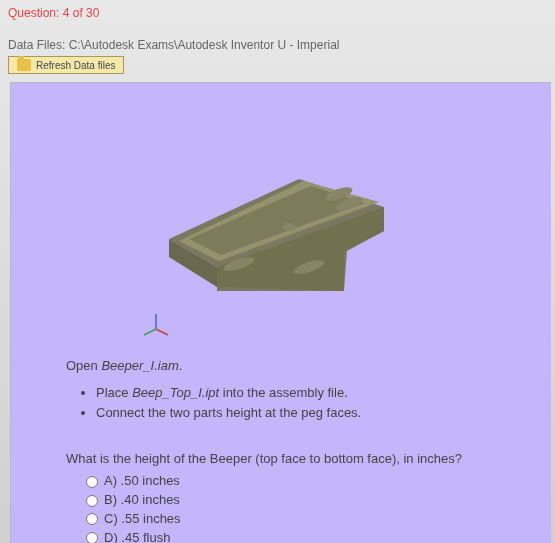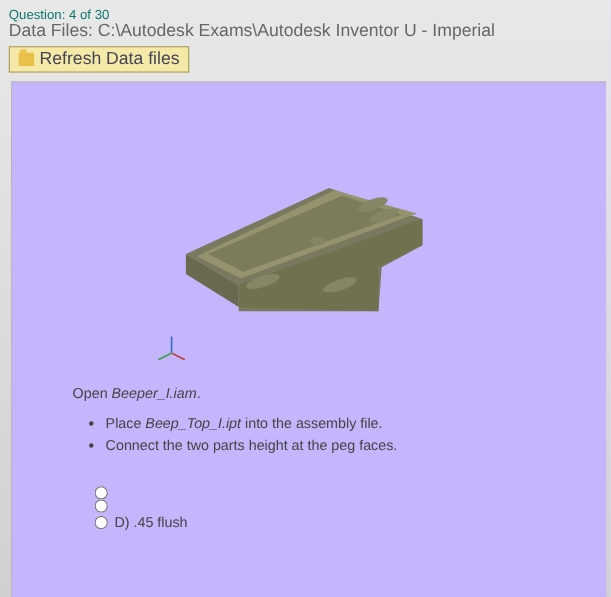--- a/index.html
+++ b/index.html
@@ -10,35 +10,35 @@
       background: linear-gradient(to bottom, #e8e8e8 0%, #d0d0d0 100%);
       overflow: hidden;
       font-size: 13px;
       color: #555;
     }
     .header {
       padding: 6px 8px 2px 8px;
     }
     .question-line {
       font-size: 12px;
-      color: #0f766e;
-      margin-bottom: 0;
+      color: #ef4444;
+      margin-bottom: 18px;
     }
     .data-files-line {
-      font-size: 16px;
+      font-size: 12px;
       color: #666;
       margin-bottom: 4px;
     }
     .refresh-btn {
       display: inline-flex;
       align-items: center;
       background: #f5e9a8;
       border: 1px solid #a89860;
       padding: 2px 8px;
-      font-size: 16px;
+      font-size: 10px;
       color: #445;
       cursor: pointer;
     }
     .refresh-btn .folder-icon {
       width: 14px;
       height: 12px;
       margin-right: 5px;
       background: #e8c04a;
       border-radius: 1px;
       position: relative;
@@ -154,26 +154,33 @@
   <div class="text-content">
     <div class="open-text">
       <span>Open </span><span class="italic">Beeper_I.iam</span><span>.</span>
     </div>
     <ul class="steps">
       <li>
         <span>Place </span><span class="italic">Beep_Top_I.ipt</span><span> into the assembly file.</span>
       </li>
       <li>Connect the two parts height at the peg faces.</li>
     </ul>
+    <div class="question-text">What is the height of the Beeper (top face to bottom face), in inches?</div>
     <div class="options">
       <div class="option-row">
         <input type="radio" name="ans" style="">
+        <span>A)  .50 inches</span>
       </div>
       <div class="option-row">
         <input type="radio" name="ans" style="">
+        <span>B)  .40 inches</span>
+      </div>
+      <div class="option-row">
+        <input type="radio" name="ans" style="">
+        <span>C)  .55 inches</span>
       </div>
       <div class="option-row">
         <input type="radio" name="ans" style="">
         <span>D)  .45 flush</span>
       </div>
     </div>
   </div>
 </div>
 
 </body></html>

